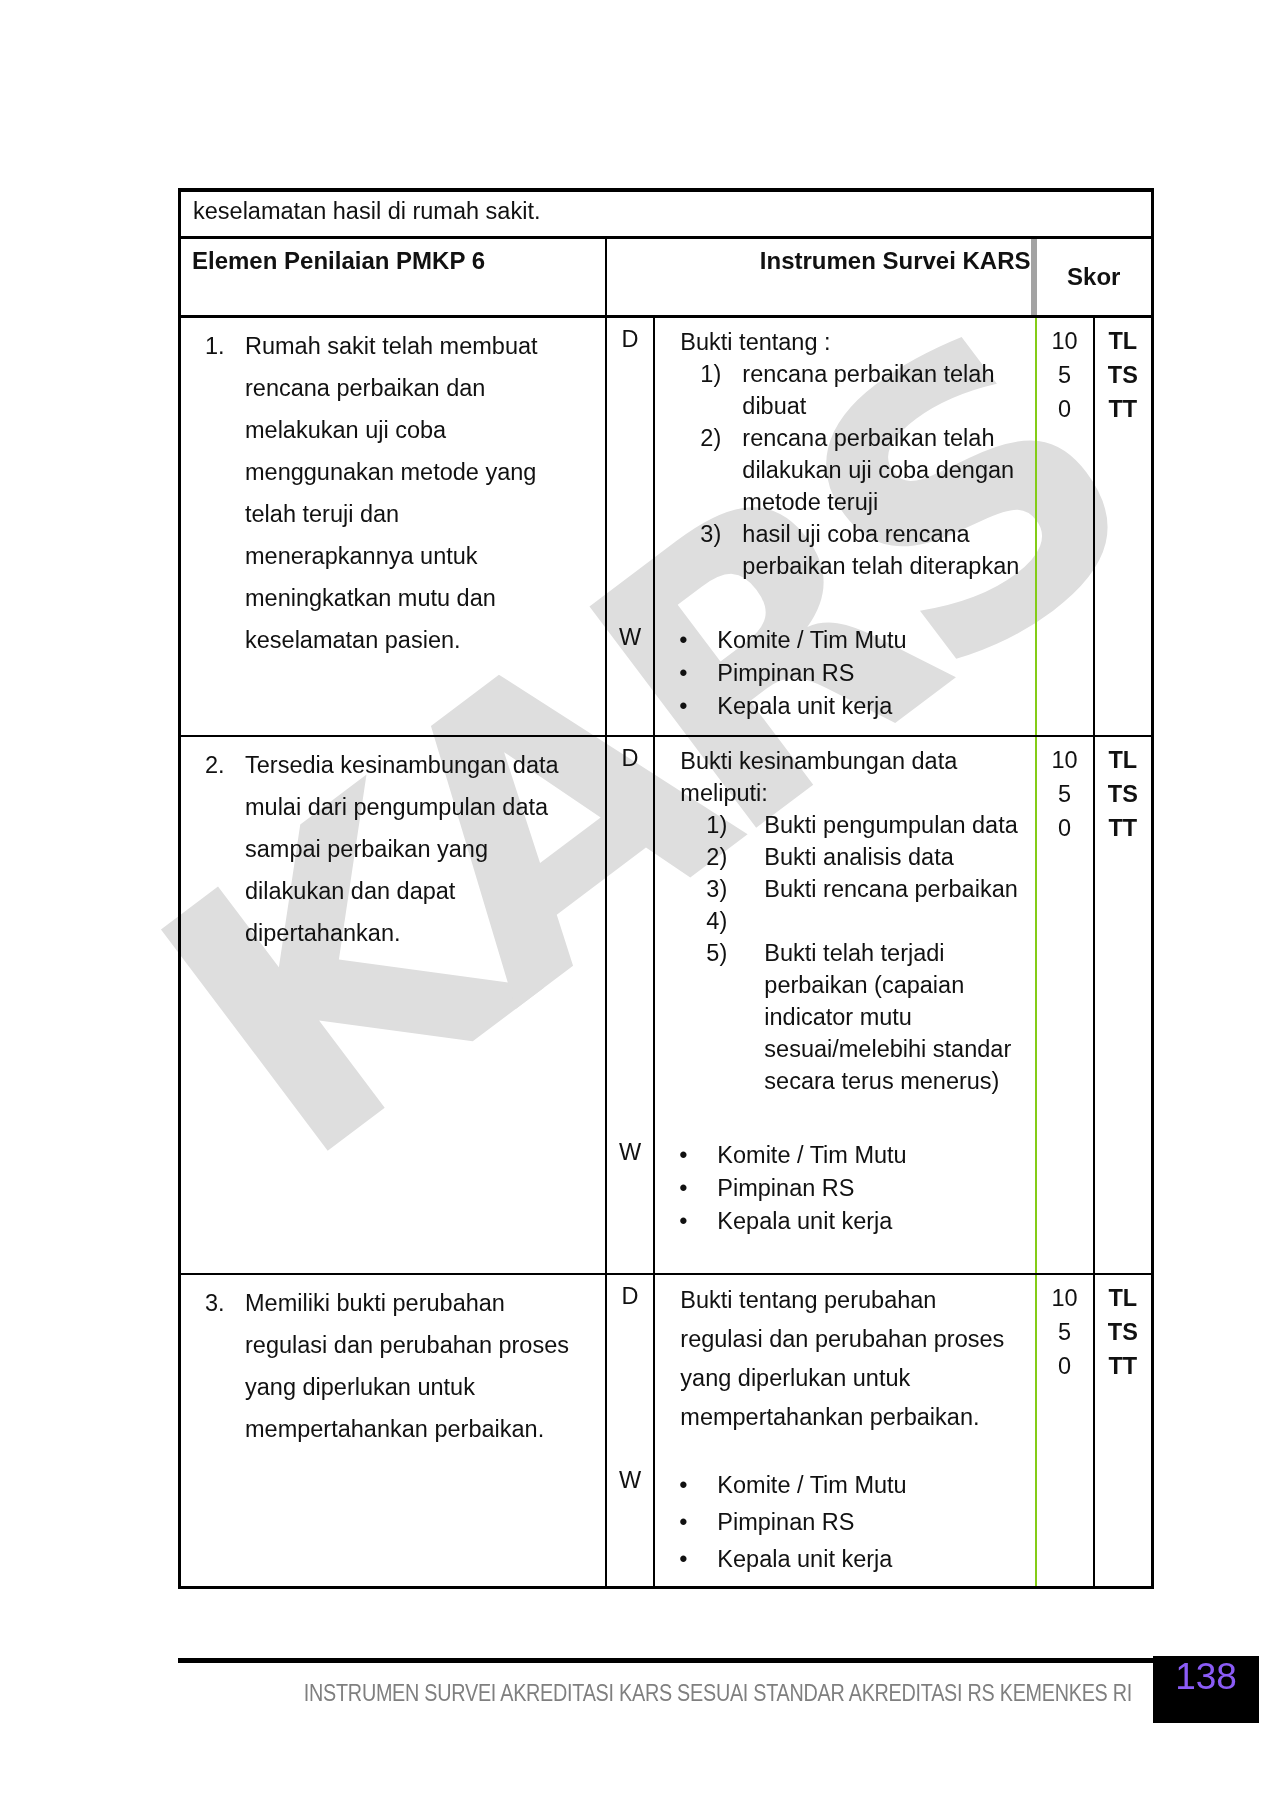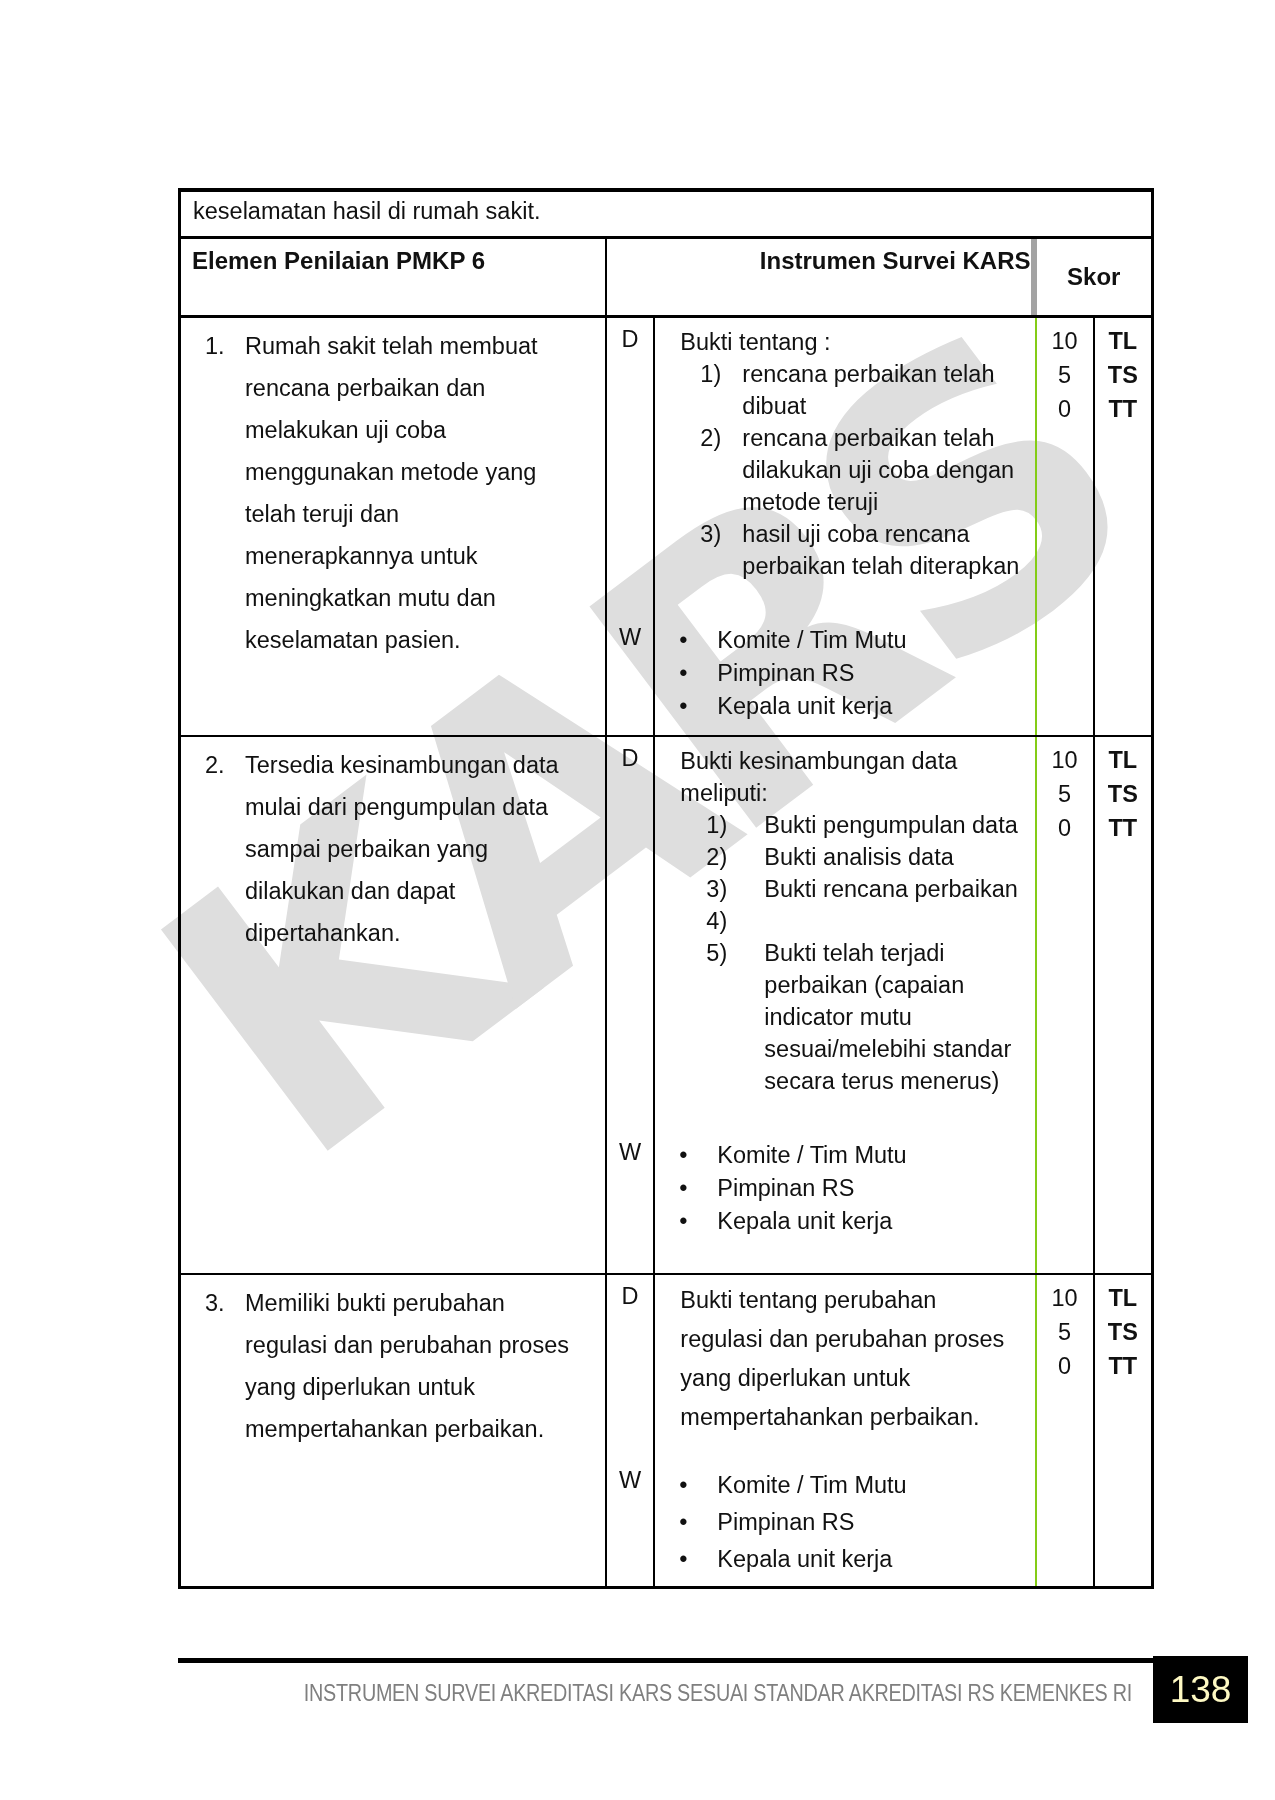--- a/index.html
+++ b/index.html
@@ -87,22 +87,22 @@
     position:absolute; left:178px; top:1658px; width:975px; height:5px;
     background:#000; z-index:1;
   }
   .footer-text {
     position:absolute; right:143px; top:1680px;
     color:#7f7f7f; font-size:23px; white-space:nowrap;
     transform:scaleX(0.86); transform-origin:right center;
     letter-spacing:-0.3px; z-index:1;
   }
   .footer-page {
-    position:absolute; left:1153px; top:1656px; width:95px; height:67px;
-    background:#000; color:#fef9c3; display:flex; align-items:center; justify-content:center;
+    position:absolute; left:1153px; top:1656px; width:106px; height:67px;
+    background:#000; color:#8b5cf6; display:flex; justify-content:center;
     font-size:37px; z-index:2;
   }
 </style>
 </head>
 <body>
 
 <div class="page">
 
   <div class="watermark">KARS</div>
 

